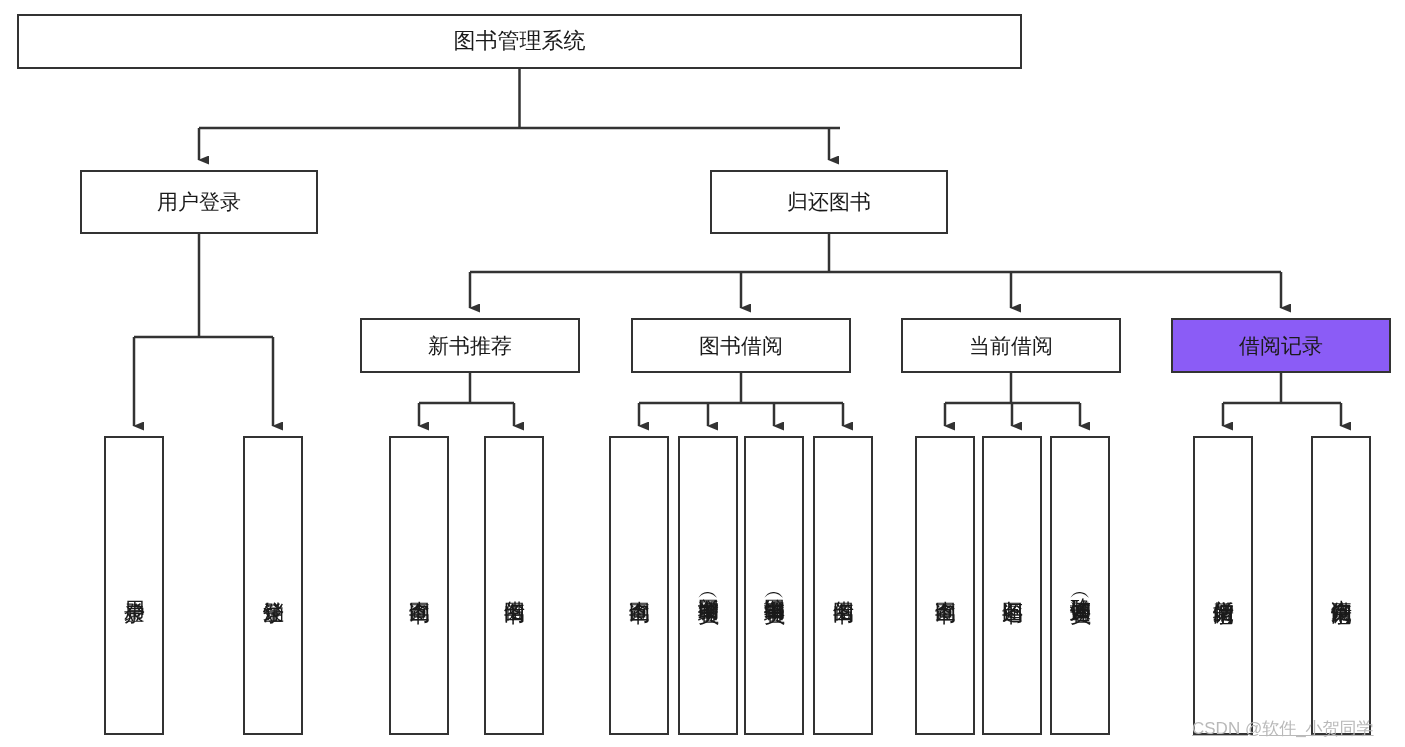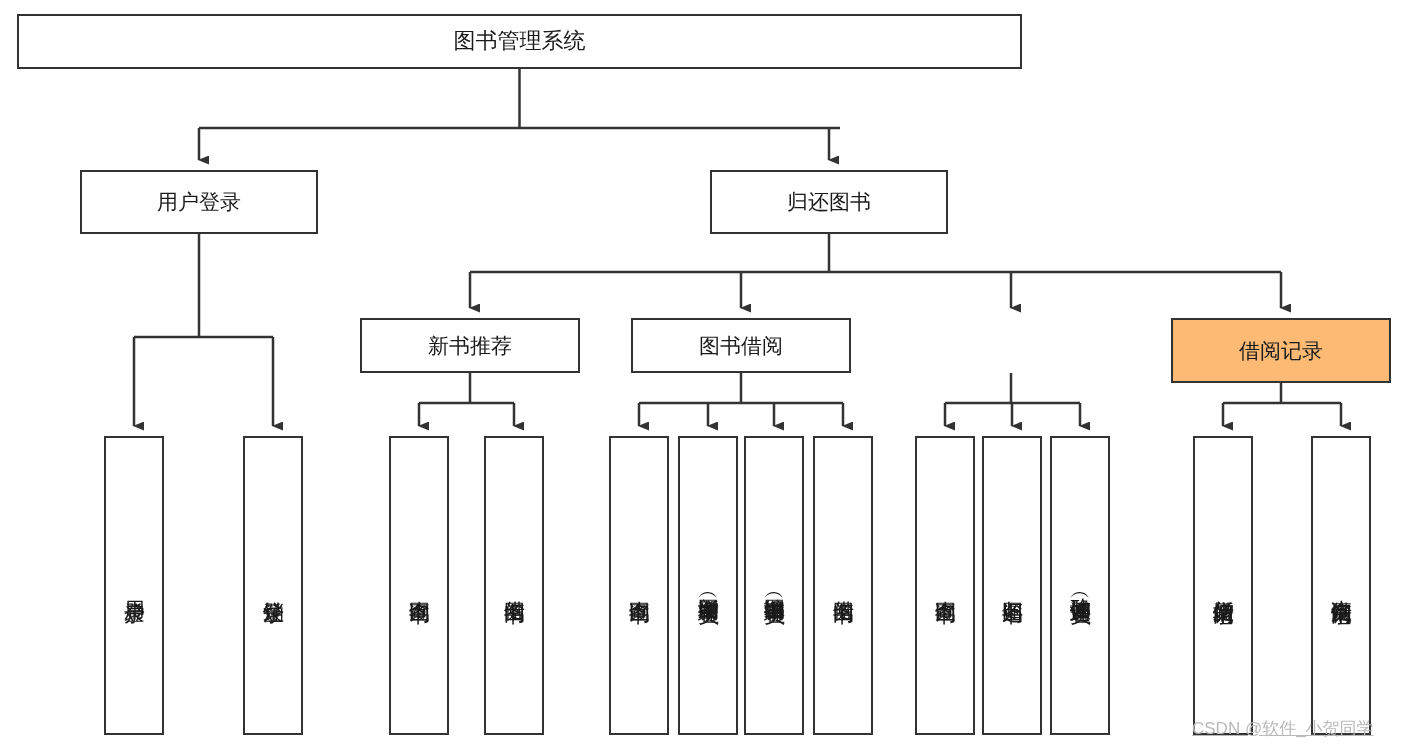--- a/index.html
+++ b/index.html
@@ -132,21 +132,24 @@
   <div class="node horizontal" id="node-l1-1" style="left: 710px; top: 170px; width: 238px; height: 64px; border-color: rgb(51, 51, 51); background: rgb(255, 255, 255); color: rgb(26, 26, 26);">
     <span class="node-label">归还图书</span>
   </div>
 
   <div class="node horizontal" id="node-l2-0" style="left: 360px; top: 318px; width: 220px; height: 55px; border-color: rgb(51, 51, 51); background: rgb(255, 255, 255); color: rgb(26, 26, 26);">
     <span class="node-label">新书推荐</span>
   </div>
   <div class="node horizontal" id="node-l2-1" style="left: 631px; top: 318px; width: 220px; height: 55px; border-color: rgb(51, 51, 51); background: rgb(255, 255, 255); color: rgb(26, 26, 26);">
     <span class="node-label">图书借阅</span>
   </div>
-  <div class="node horizontal" id="node-l2-3" style="left: 1171px; top: 318px; width: 220px; height: 65px; border-color: rgb(51, 51, 51); background: #fdba74; color: rgb(26, 26, 26);">
+  <div class="node horizontal" id="node-l2-2" style="left: 901px; top: 318px; width: 220px; height: 55px; border-color: rgb(51, 51, 51); background: rgb(255, 255, 255); color: rgb(26, 26, 26);">
+    <span class="node-label">当前借阅</span>
+  </div>
+  <div class="node horizontal" id="node-l2-3" style="left: 1171px; top: 318px; width: 220px; height: 55px; border-color: rgb(51, 51, 51); background: #8b5cf6; color: rgb(26, 26, 26);">
     <span class="node-label">借阅记录</span>
   </div>
 
   <div class="node vertical" id="node-leaf-0" style="left: 104px; top: 436px; width: 60px; height: 299px; border-color: rgb(51, 51, 51); background: rgb(255, 255, 255); color: rgb(26, 26, 26);">
     <span class="node-label">用户登录</span>
   </div>
   <div class="node vertical" id="node-leaf-1" style="left: 243px; top: 436px; width: 60px; height: 299px; border-color: rgb(51, 51, 51); background: rgb(255, 255, 255); color: rgb(26, 26, 26);">
     <span class="node-label">注销登录</span>
   </div>
   <div class="node vertical" id="node-leaf-2" style="left: 389px; top: 436px; width: 60px; height: 299px; border-color: rgb(51, 51, 51); background: rgb(255, 255, 255); color: rgb(26, 26, 26);">

